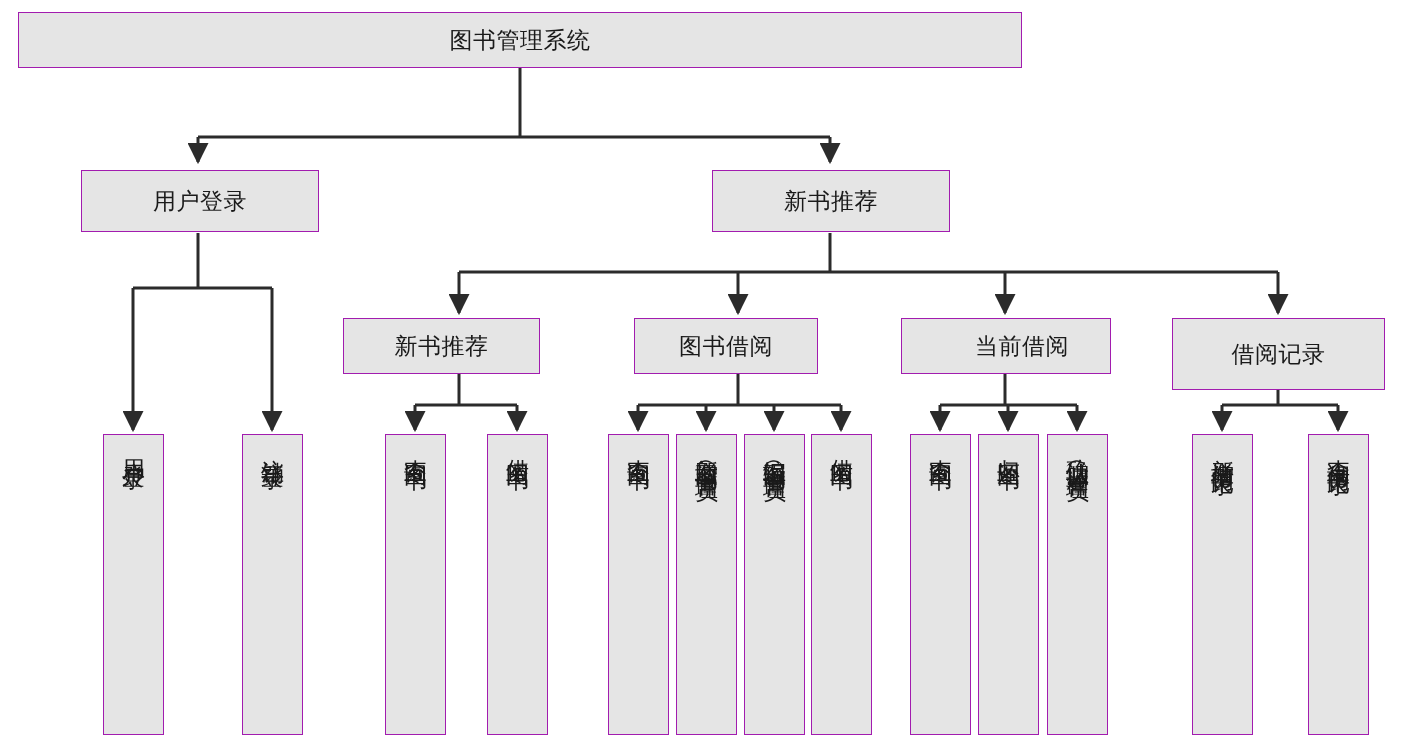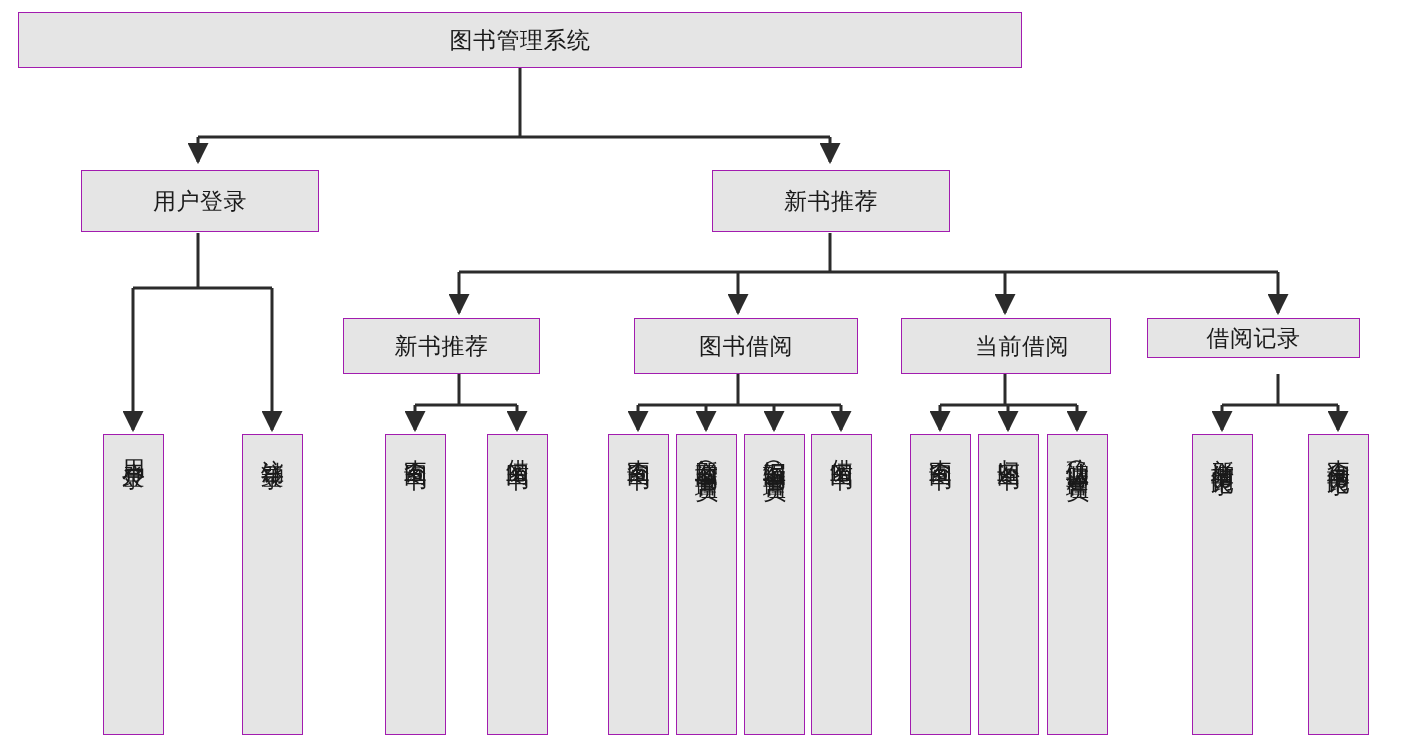--- a/index.html
+++ b/index.html
@@ -140,29 +140,29 @@
   </div>
 
   <div class="node horiz" style="left:712px; top:170px; width:238px; height:62px;">
     <span class="label">新书推荐</span>
   </div>
 
   <div class="node horiz" style="left:343px; top:318px; width:197px; height:56px;">
     <span class="label">新书推荐</span>
   </div>
 
-  <div class="node horiz" style="left:634px; top:318px; width:224px; height:56px;">
+  <div class="node horiz" style="left:634px; top:318px; width:184px; height:56px;">
     <span class="label">图书借阅</span>
   </div>
 
   <div class="node horiz" style="left:901px; top:318px; width:210px; height:56px;padding-left:32px;">
     <span class="label">当前借阅</span>
   </div>
 
-  <div class="node horiz" style="left:1147px; top:318px; width:213px; height:40px;">
+  <div class="node horiz" style="left:1172px; top:318px; width:213px; height:72px;">
     <span class="label">借阅记录</span>
   </div>
 
   <div class="node vert" style="left:103px; top:434px; width:61px; height:301px;">
     <span class="label">用户登录</span>
   </div>
   <div class="node vert" style="left:242px; top:434px; width:61px; height:301px;">
     <span class="label">注销登录</span>
   </div>
 

